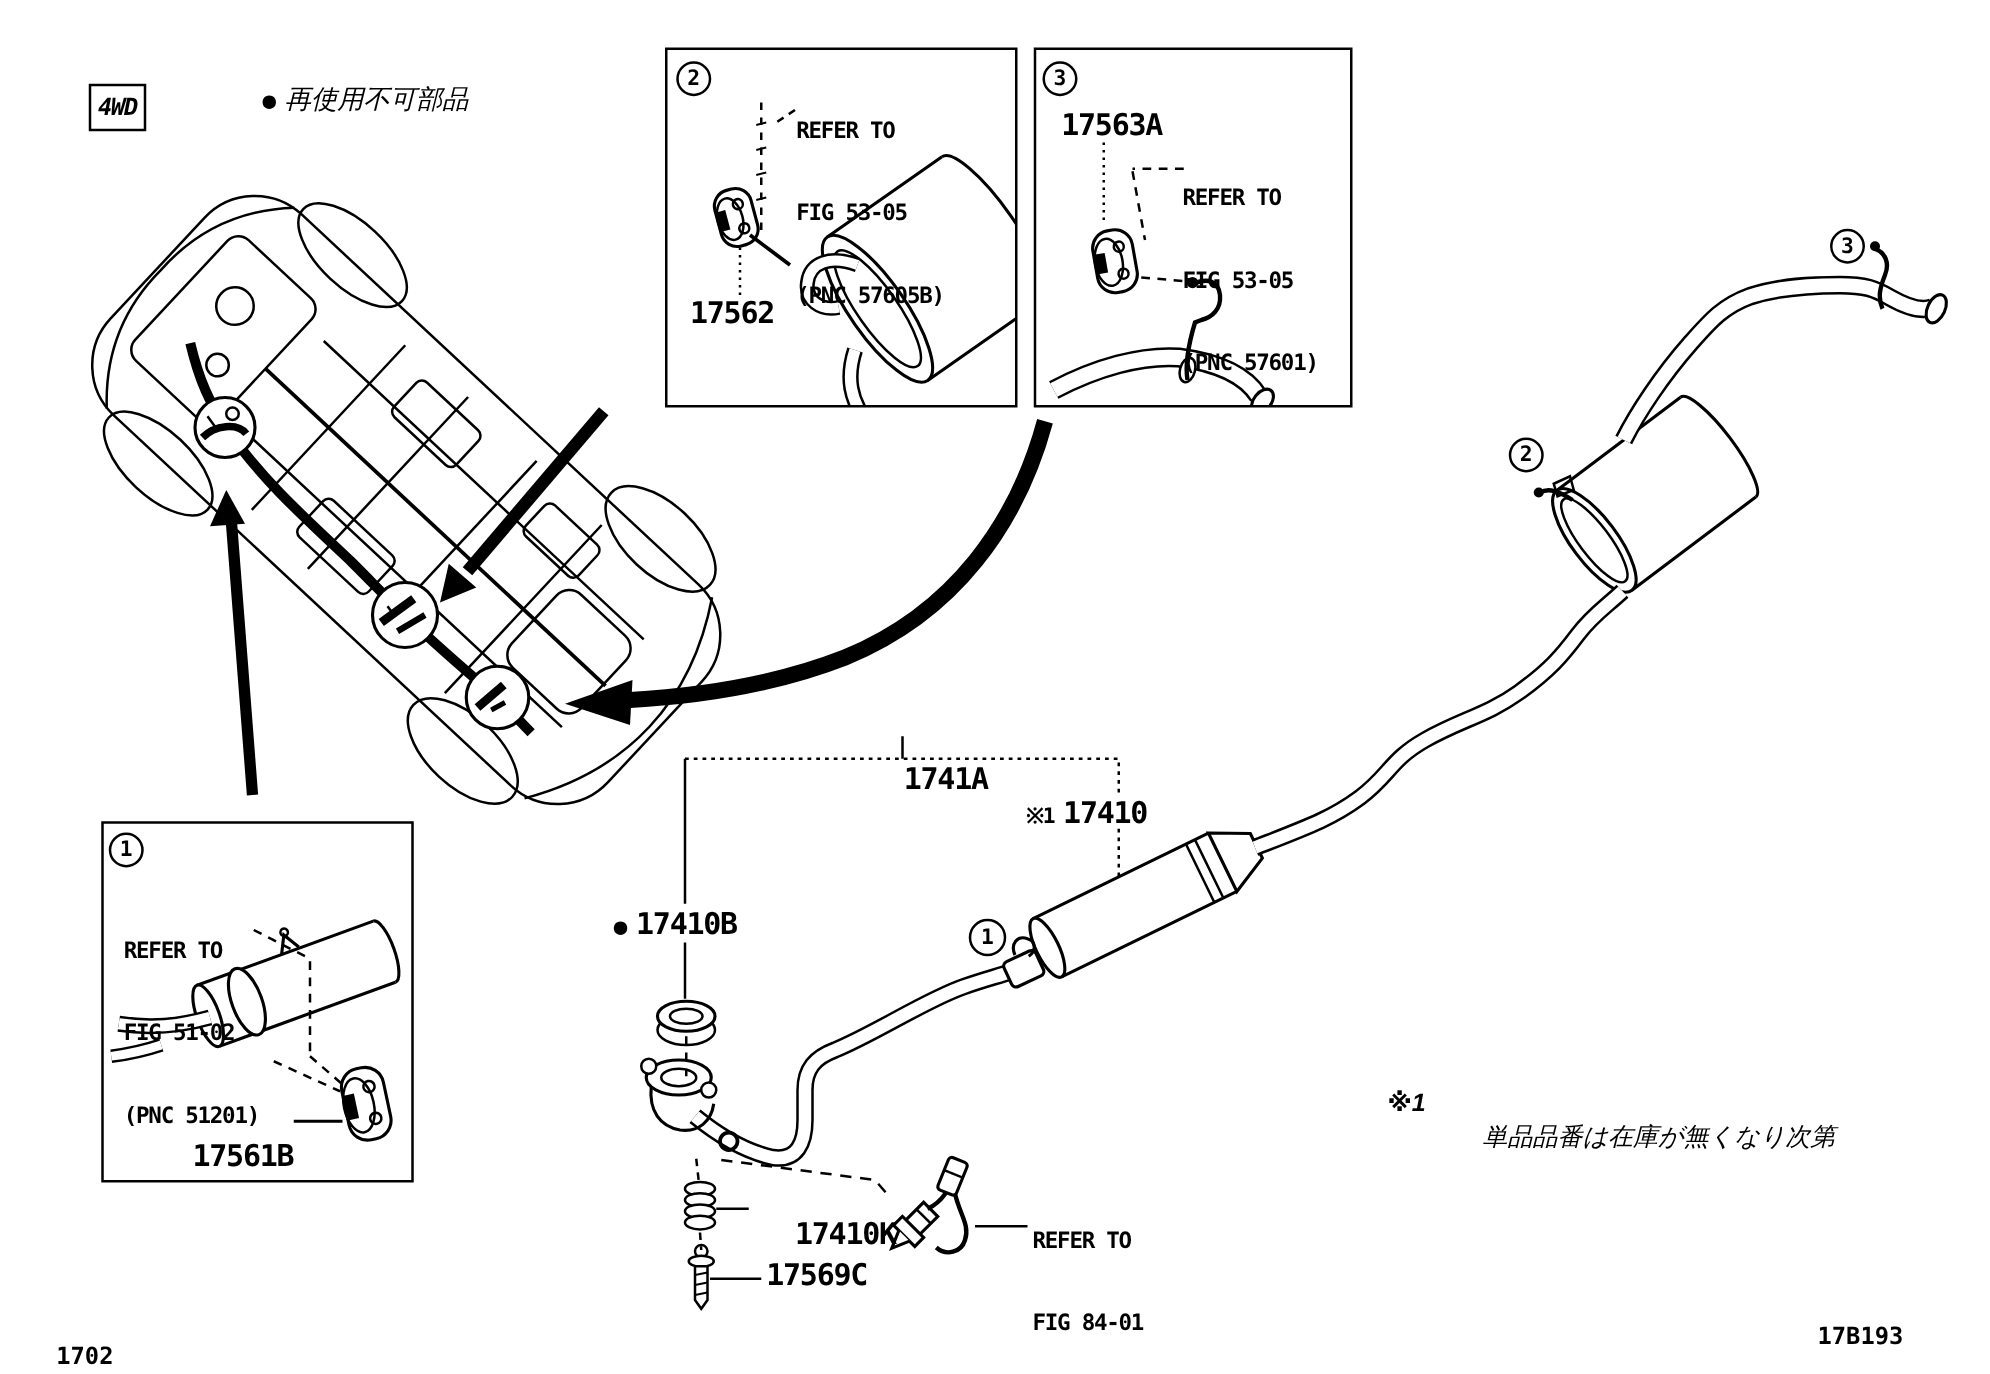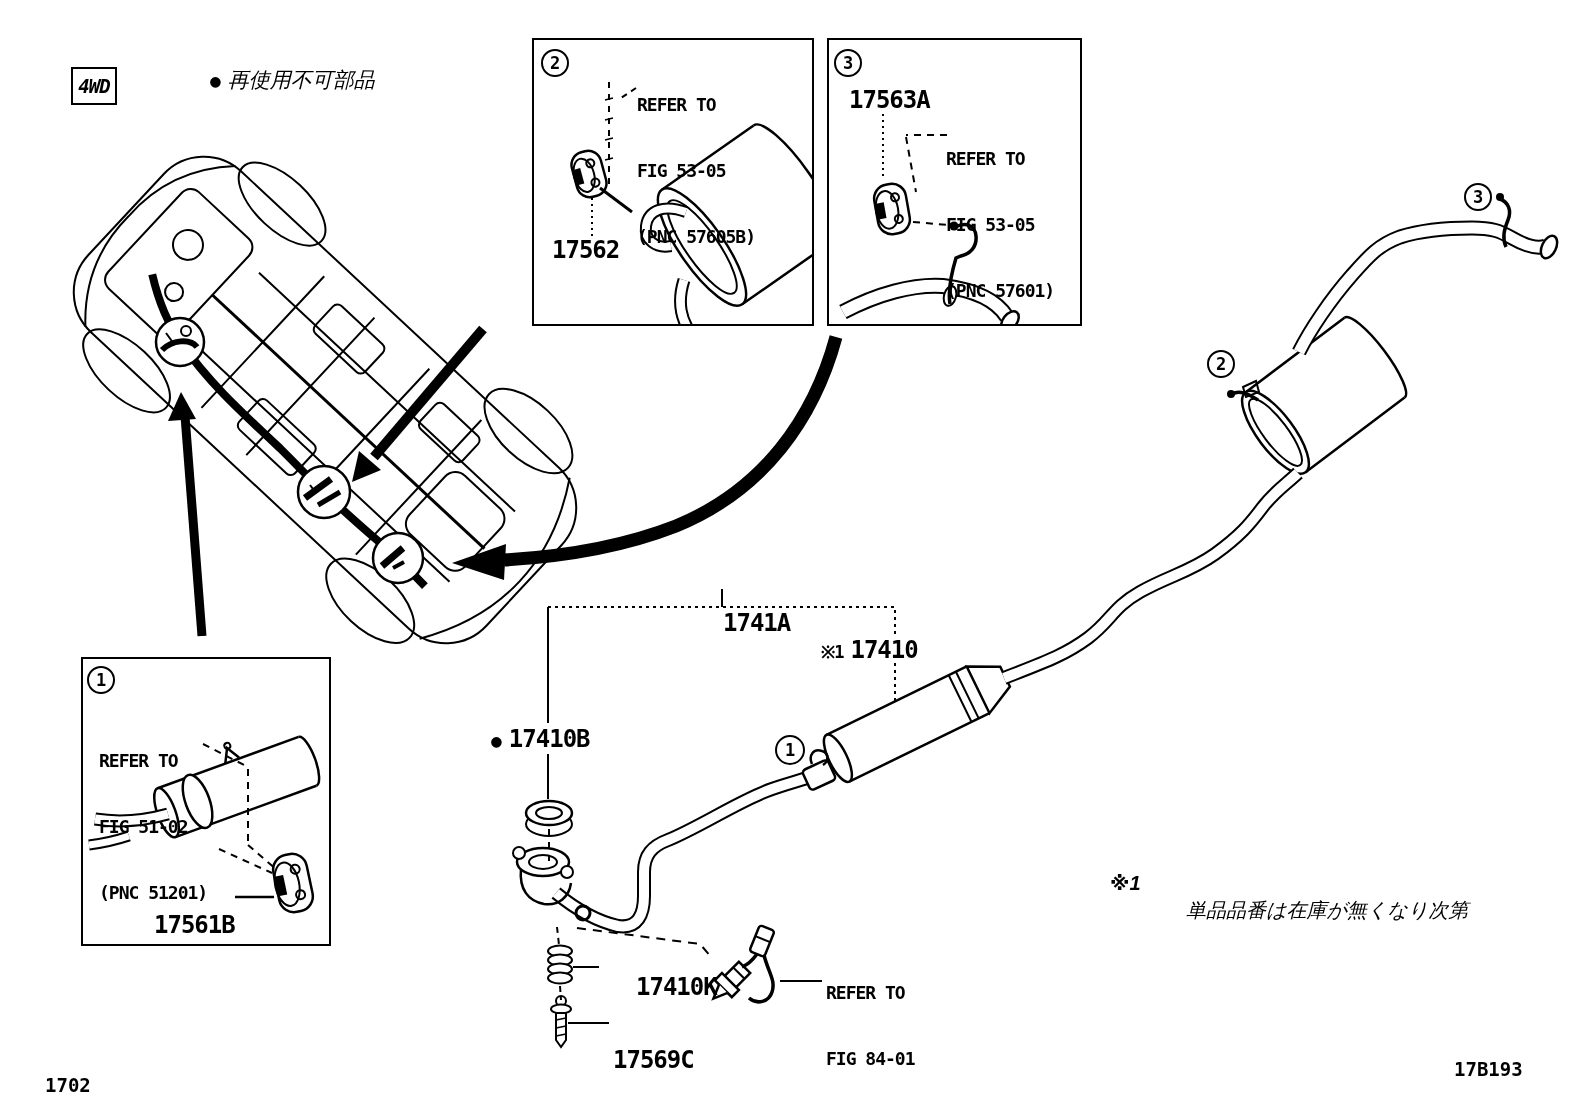--- a/index.html
+++ b/index.html
@@ -313,21 +313,21 @@
   <div class="abs lbl" style="left:723px;top:563px;margin-top:48px;">1741A</div>
   <div class="abs row" style="left:821px;top:638px;">
     <span class="lbl-sm">※1</span>
     <span class="lbl">17410</span>
   </div>
   <div class="abs row" style="left:491px;top:727px;">
     <span class="bullet">●</span>
     <span class="lbl">17410B</span>
   </div>
   <div class="abs lbl" style="left:636px;top:952px;margin-top:23px;">17410K</div>
-  <div class="abs lbl" style="left:613px;top:1008px;margin-top:40px;">17569C</div>
+  <div class="abs lbl" style="left:613px;top:1008px;">17569C</div>
   <div class="abs refer" style="left:826px;top:938px;">
     <div>REFER TO</div>
     <div>FIG 84-01</div>
     
   </div>
 
   <div class="abs" style="left:1110px;top:870px;display:flex;gap:12px;">
     <span class="jp" style="font-weight:bold;">※1</span>
     <span class="jp">
       <span>単品品番は在庫が無くなり次第</span><br>

